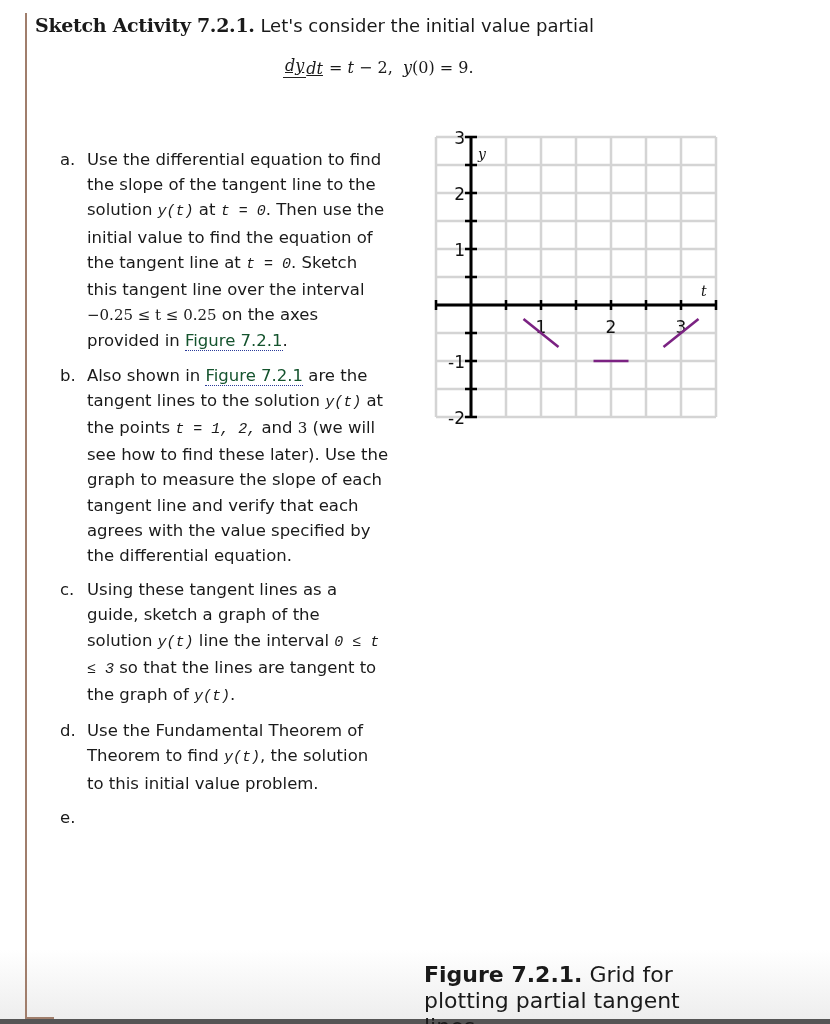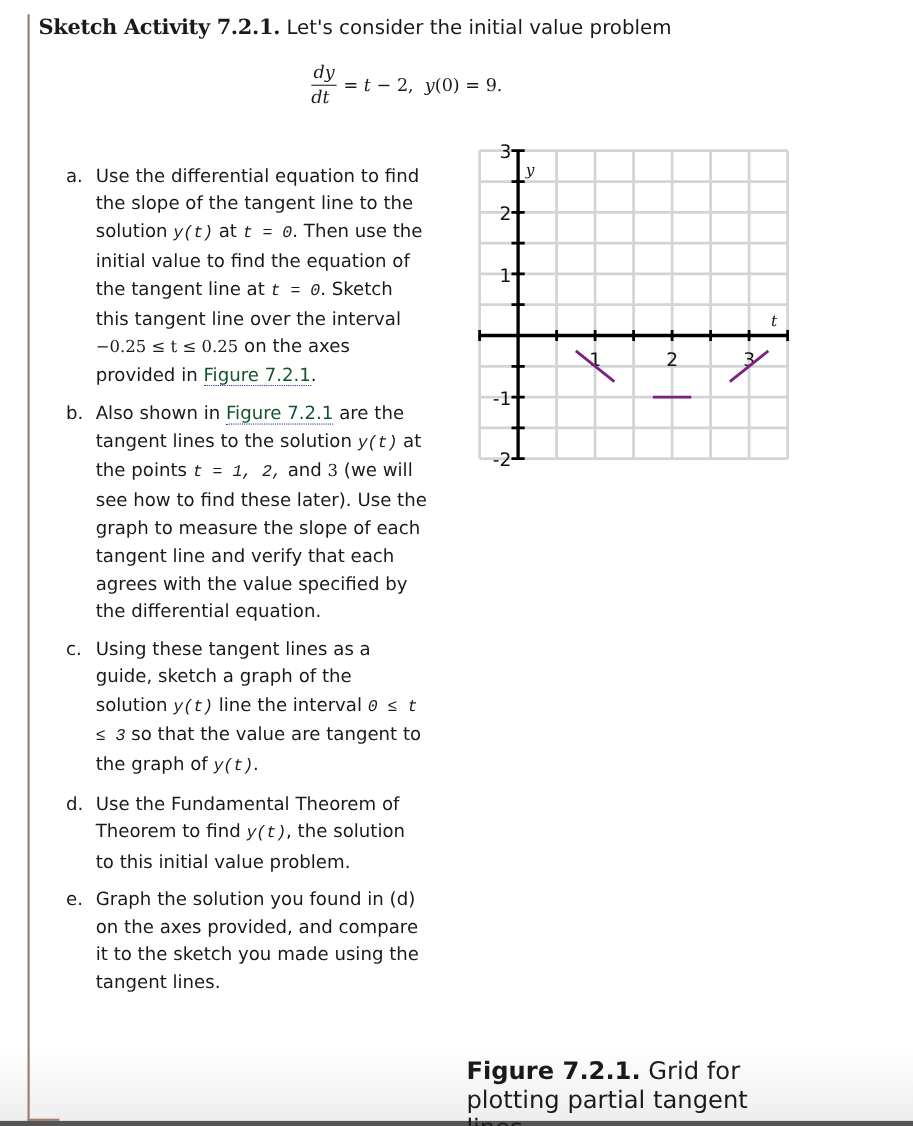--- a/index.html
+++ b/index.html
@@ -7,21 +7,21 @@
       width:830px; height:1024px; position:relative; overflow:hidden;
       background: linear-gradient(to bottom, #ffffff 0px, #ffffff 950px, #eeeeee 1018px);
       font-family: "DejaVu Sans", sans-serif; color:#1a1a1a;
     }
     .bottom-bar { position:absolute; left:0; right:0; top:1019px; height:5px; background:#555; }
     .side-border { position:absolute; left:25px; top:13px; width:2px; height:1006px; background:#a07e6c; }
     .side-foot { position:absolute; left:25px; top:1017px; width:29px; height:2px; background:#a07e6c; }
     .title-line { position:absolute; left:35px; top:14px; font-size:18px; white-space:nowrap; }
     .title-line .heading { font-family:"DejaVu Serif", serif; font-weight:bold; font-size:19px; letter-spacing:-0.3px; }
     .equation { position:absolute; left:283px; top:57px; font-family:"DejaVu Serif", serif; font-style:italic; font-size:16px; display:flex; align-items:center; }
-    .frac { display:inline-flex; flex-direction:column; margin-right:6px; }
+    .frac { display:inline-flex; align-items:center; margin-right:6px;text-decoration:underline; }
     .frac .num { border-bottom:1px solid #222; padding:0 2px 2px; line-height:18px; }
     .frac .den { padding-top:2px; line-height:18px; }
     .eq-rest { font-style:normal; }
     .eq-rest i { font-style:italic; }
     .tasks { position:absolute; left:60px; top:147px; width:330px; font-size:16.5px; line-height:25.2px; }
     .task { position:relative; padding-left:27px; margin-bottom:9px; }
     .task .marker { position:absolute; left:0; top:0; }
     .math { font-family:Liberation Mono, monospace; font-style:italic; font-size:15px; }
     .math-n { font-family:"DejaVu Serif", serif; font-size:15px; }
     .link { color:#14532d; border-bottom:1px dotted #2a3a9a; text-decoration:none; }
@@ -31,21 +31,21 @@
   </style>
 </head>
 <body>
 
 <div class="side-border"></div>
 <div class="side-foot"></div>
 <div class="bottom-bar"></div>
 
 <div class="title-line">
   <span class="heading">Sketch Activity 7.2.1.</span>
-  <span>Let's consider the initial value problem</span>
+  <span>Let's consider the initial value partial</span>
 </div>
 
 <div class="equation">
   <span class="frac">
     <span class="num">dy</span>
     <span class="den">dt</span>
   </span>
   <span class="eq-rest"><span>= </span><i>t</i><span style="white-space:pre"> − 2,  </span><i>y</i><span>(0) = 9.</span></span>
 </div>
 
@@ -53,29 +53,28 @@
   <div class="task">
     <span class="marker">a.</span>
     <span>Use the differential equation to find the slope of the tangent line to the solution </span><span class="math">y(t)</span><span> at </span><span class="math">t = 0</span><span>. Then use the initial value to find the equation of the tangent line at </span><span class="math">t = 0</span><span>. Sketch this tangent line over the interval </span><span class="math-n">−0.25 ≤ t ≤ 0.25</span><span> on the axes provided in </span><a class="link" href="#">Figure 7.2.1</a><span>.</span>
   </div>
   <div class="task">
     <span class="marker">b.</span>
     <span>Also shown in </span><a class="link" href="#">Figure 7.2.1</a><span> are the tangent lines to the solution </span><span class="math">y(t)</span><span> at the points </span><span class="math">t = 1, 2,</span><span> and </span><span class="math-n">3</span><span> (we will see how to find these later). Use the graph to measure the slope of each tangent line and verify that each agrees with the value specified by the differential equation.</span>
   </div>
   <div class="task">
     <span class="marker">c.</span>
-    <span>Using these tangent lines as a guide, sketch a graph of the solution </span><span class="math">y(t)</span><span> line the interval </span><span class="math">0 ≤ t ≤ 3</span><span> so that the value are tangent to the graph of </span><span class="math">y(t)</span><span>.</span>
+    <span>Using these tangent lines as a guide, sketch a graph of the solution </span><span class="math">y(t)</span><span> line the interval </span><span class="math">0 ≤ t ≤ 3</span><span> so that the lines are tangent to the graph of </span><span class="math">y(t)</span><span>.</span>
   </div>
   <div class="task">
     <span class="marker">d.</span>
     <span>Use the Fundamental Theorem of Theorem to find </span><span class="math">y(t)</span><span>, the solution to this initial value problem.</span>
   </div>
   <div class="task">
     <span class="marker">e.</span>
-    <span>Graph the solution you found in (d) on the axes provided, and compare it to the sketch you made using the tangent lines.</span>
   </div>
 </div>
 
 <svg class="figure" viewBox="0 0 310 310" width="310" height="310">
   <g stroke="#d4d4d4" stroke-width="2.5">
     <line x1="16" y1="12" x2="16" y2="292"></line>
       <line x1="51" y1="12" x2="51" y2="292"></line>
     <line x1="86" y1="12" x2="86" y2="292"></line>
       <line x1="121" y1="12" x2="121" y2="292"></line>
     <line x1="156" y1="12" x2="156" y2="292"></line>

